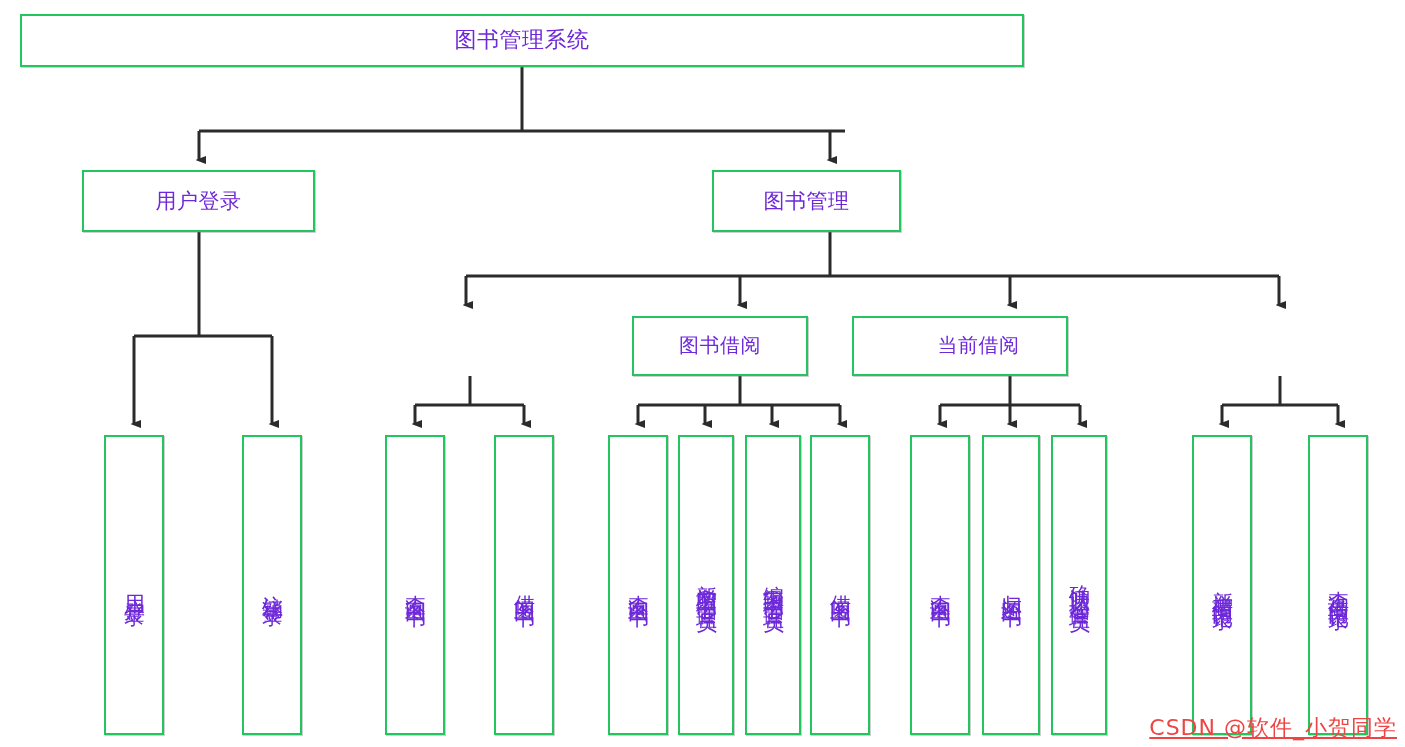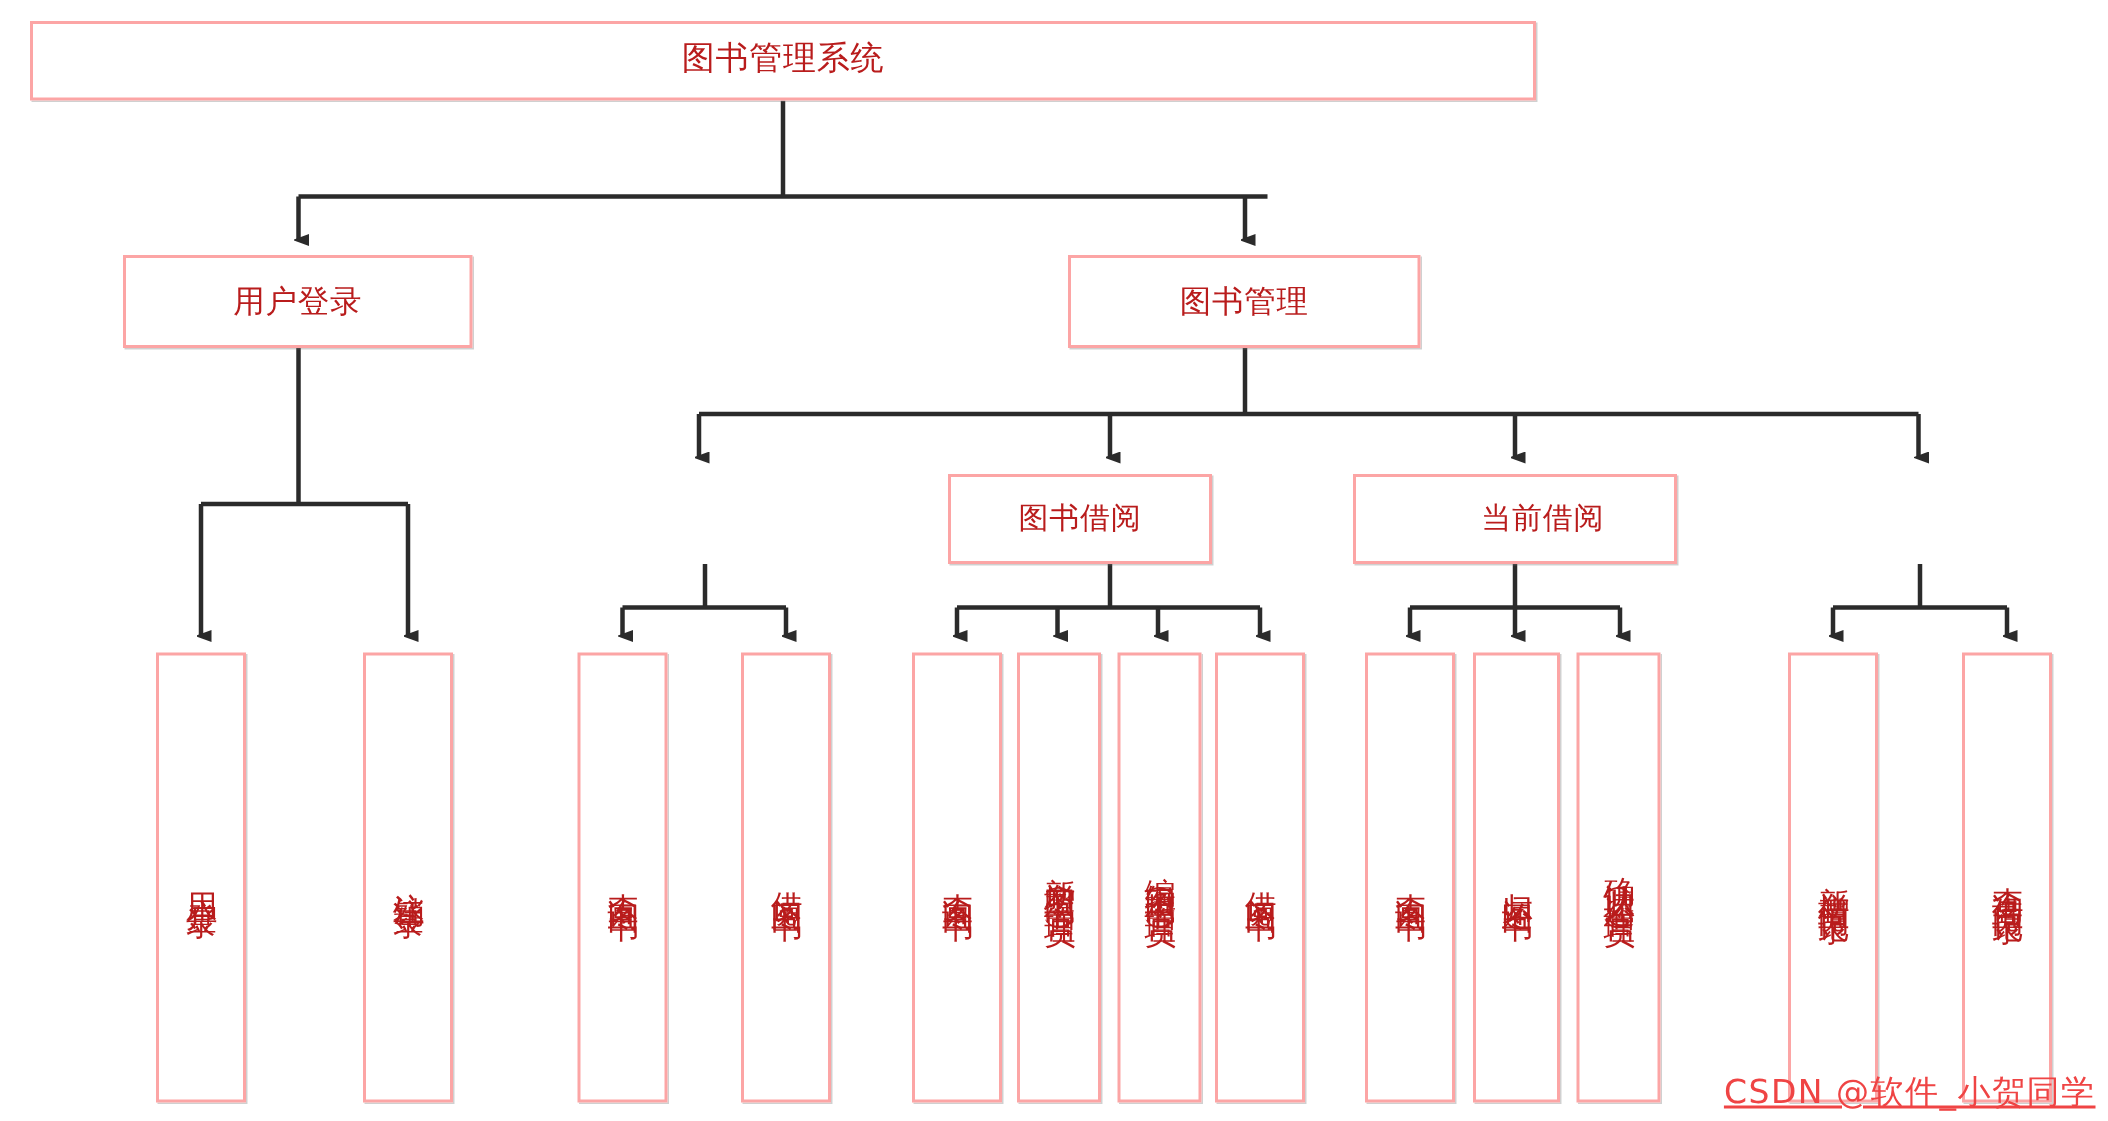--- a/index.html
+++ b/index.html
@@ -19,26 +19,26 @@
     background: #ffffff;
   }
   svg.connectors {
     position: absolute;
     left: 0; top: 0;
     width: 1405px; height: 747px;
     pointer-events: none;
   }
   .node {
     position: absolute;
-    border: 2px solid #fca5a5;
+    border: 2px solid #22c55e;
     background: #ffffff;
     display: flex;
     align-items: center;
     justify-content: center;
-    color: #b91c1c;
+    color: #6d28d9;
     box-shadow: 1px 1px 0 rgba(120,120,120,0.35);
   }
   .node .label {
     letter-spacing: 0.5px;
     line-height: 1.28;
     text-align: center;
     white-space: pre-line;
   }
   
   .node.root { font-size: 22px; }
@@ -129,28 +129,28 @@
     </g>
   </svg>
 
   <div class="node root" style="left:20px; top:14px; width:1004px; height:53px;">
     <span class="label">图书管理系统</span>
   </div>
 
   <div class="node lvl2" style="left:82px; top:170px; width:233px; height:62px;">
     <span class="label">用户登录</span>
   </div>
-  <div class="node lvl2" style="left:712px; top:170px; width:235px; height:62px;">
+  <div class="node lvl2" style="left:712px; top:170px; width:189px; height:62px;">
     <span class="label">图书管理</span>
   </div>
 
   <div class="node lvl3" style="left:632px; top:316px; width:176px; height:60px;">
     <span class="label">图书借阅</span>
   </div>
-  <div class="node lvl3" style="left:902px; top:316px; width:216px; height:60px;padding-left:37px;">
+  <div class="node lvl3" style="left:852px; top:316px; width:216px; height:60px;padding-left:37px;">
     <span class="label">当前借阅</span>
   </div>
 
   <div class="node leaf" style="left:104px; top:435px; width:60px; height:300px;">
     <span class="label">用户登录</span>
   </div>
   <div class="node leaf" style="left:242px; top:435px; width:60px; height:300px;">
     <span class="label">注销登录</span>
   </div>
 

